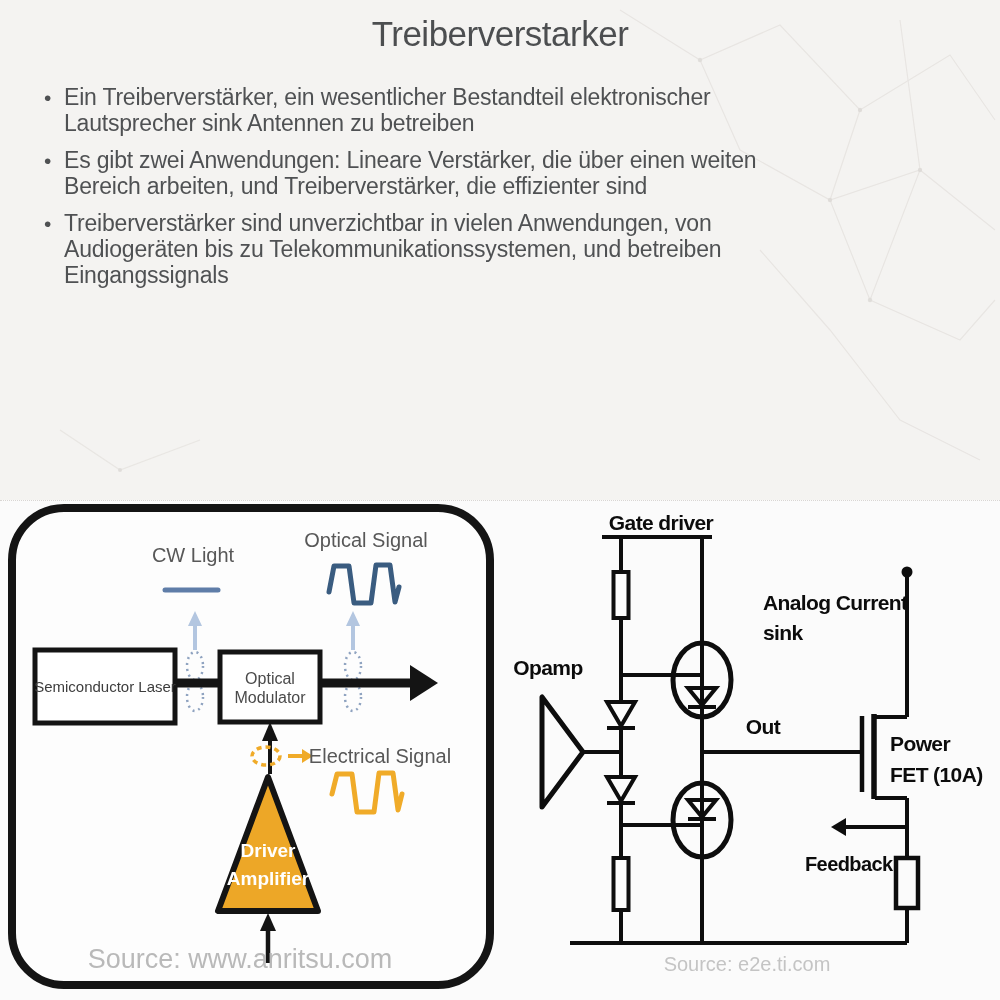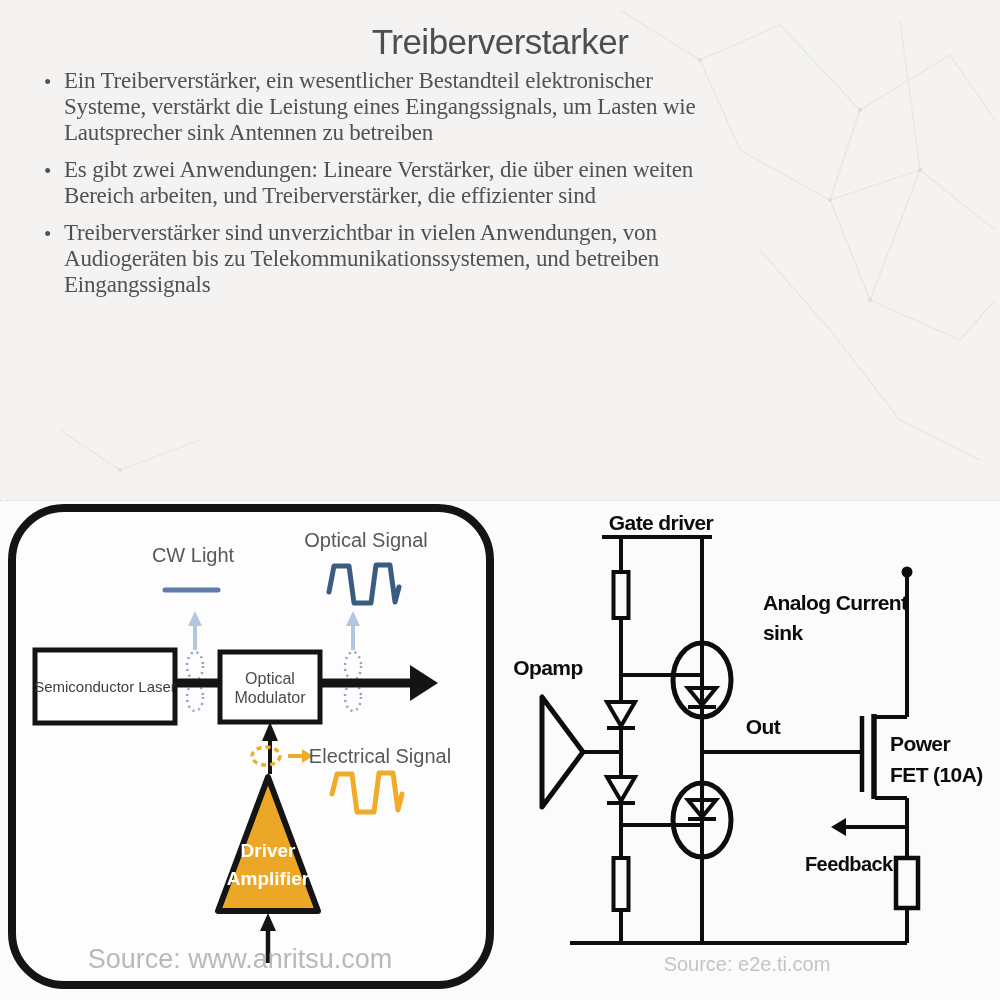--- a/index.html
+++ b/index.html
@@ -3,24 +3,24 @@
 <meta charset="utf-8">
 <style>
   html,body{margin:0;padding:0;}
   #stage{
     position:relative;width:1000px;height:1000px;overflow:hidden;
     background:#f4f3f1;
     font-family:"Liberation Sans",sans-serif;
   }
   .texture{position:absolute;top:0;left:0;pointer-events:none;}
   .slide-title{
-    position:absolute;top:22px;left:0;width:1000px;text-align:center;
+    position:absolute;top:14px;left:0;width:1000px;text-align:center;
     font-size:35px;letter-spacing:-0.5px;color:#4c4e50;font-weight:500;
   }
-  .bullets{position:absolute;top:68px;left:44px;width:920px;font-family:Liberation Serif, serif;}
+  .bullets{position:absolute;top:84px;left:44px;width:920px;}
   .bullet{position:relative;padding-left:20px;margin-bottom:11px;color:#4f5153;}
   .bullet::before{
     content:"•";position:absolute;left:0;top:1px;font-size:21px;line-height:26px;color:#4f5153;
   }
   .bullet .ln{font-size:23px;line-height:26px;white-space:nowrap;letter-spacing:-0.2px;}
   .bottom-strip{
     position:absolute;top:500px;left:0;width:1000px;height:500px;
     background:#fbfbfb;border-top:1px dotted #d9d6d3;box-sizing:border-box;
   }
   svg{position:absolute;}
@@ -56,21 +56,20 @@
         <circle cx="120" cy="470" r="2"></circle>
     </g>
   </svg>
 
   <div class="slide-title">Treiberverstarker</div>
 
   <div class="bullets">
     <div class="bullet">
       <div>
           <div class="ln">Ein Treiberverstärker, ein wesentlicher Bestandteil elektronischer</div>
-          <div class="ln">Systeme, verstärkt die Leistung eines Eingangssignals, um Lasten wie</div>
           <div class="ln">Lautsprecher sink Antennen zu betreiben</div>
         </div>
     </div>
     <div class="bullet">
       <div>
           <div class="ln">Es gibt zwei Anwendungen: Lineare Verstärker, die über einen weiten</div>
           <div class="ln">Bereich arbeiten, und Treiberverstärker, die effizienter sind</div>
         </div>
     </div>
     <div class="bullet">

